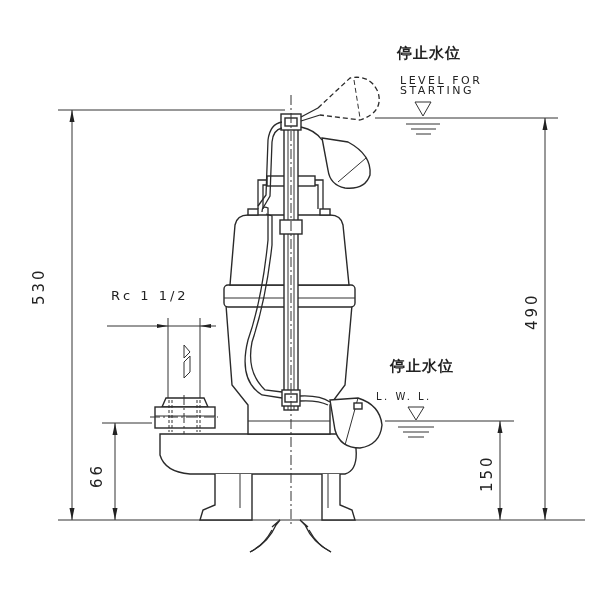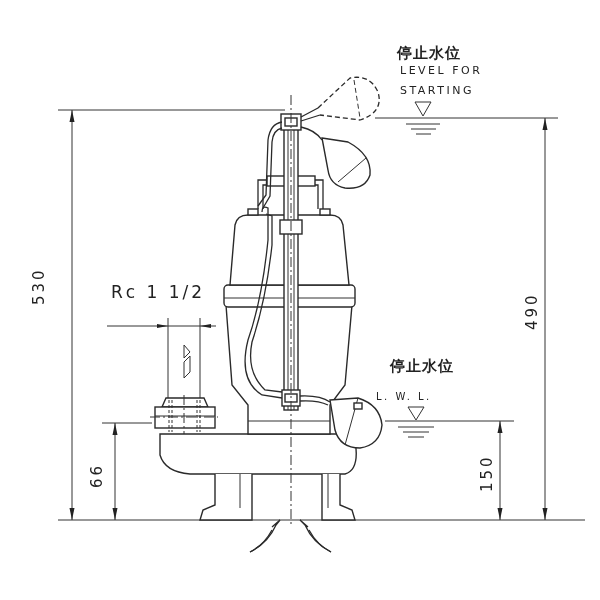--- a/index.html
+++ b/index.html
@@ -158,24 +158,24 @@
 
   <g>
     <path class="ln" d="M250,552 Q268,543 276,525 L280,520 L272,527"></path>
     <path class="ln" d="M250,552 Q264,545 272,530"></path>
     <path class="ln" d="M331,552 Q313,543 305,525 L300,520 L308,527"></path>
     <path class="ln" d="M331,552 Q317,545 309,530"></path>
   </g>
 </svg>
 
 <div class="lbl jp" style="left:397px;top:44px;">停止水位</div>
-<div class="lbl en" style="left:400px;top:64px;">LEVEL FOR</div>
+<div class="lbl en" style="left:400px;top:74px;">LEVEL FOR</div>
 <div class="lbl en" style="left:400px;top:84px;">STARTING</div>
 
 <div class="lbl jp" style="left:390px;top:357px;">停止水位</div>
 <div class="lbl en" style="left:376px;top:391px;font-size:10px;">L. W. L.</div>
 
-<div class="lbl" style="left:111px;top:282px;font-size:17px;letter-spacing:3px;">Rc 1 1/2</div>
+<div class="lbl" style="left:111px;top:288px;font-size:13px;letter-spacing:3px;">Rc 1 1/2</div>
 
 <div class="lbl dim" style="left:30px;top:305px;transform:rotate(-90deg);transform-origin:left top;">530</div>
 <div class="lbl dim" style="left:88px;top:488px;transform:rotate(-90deg);transform-origin:left top;">66</div>
 <div class="lbl dim" style="left:523px;top:330px;transform:rotate(-90deg);transform-origin:left top;">490</div>
 <div class="lbl dim" style="left:478px;top:492px;transform:rotate(-90deg);transform-origin:left top;">150</div>
 
 </body></html>

